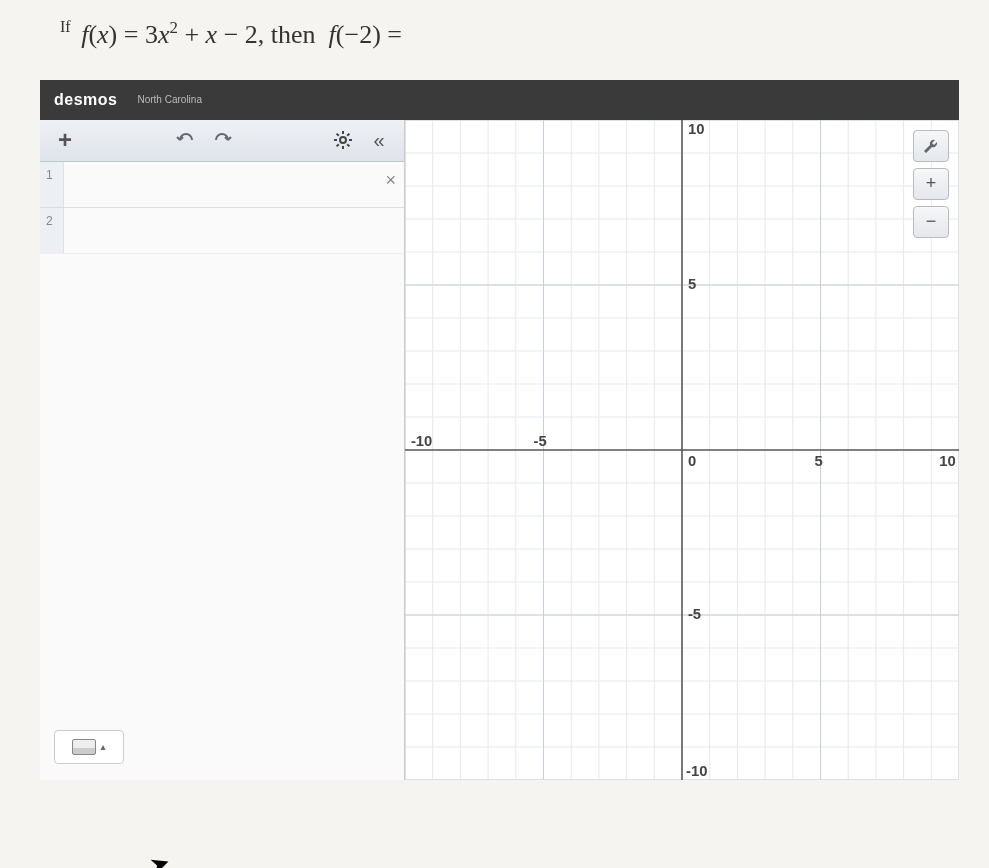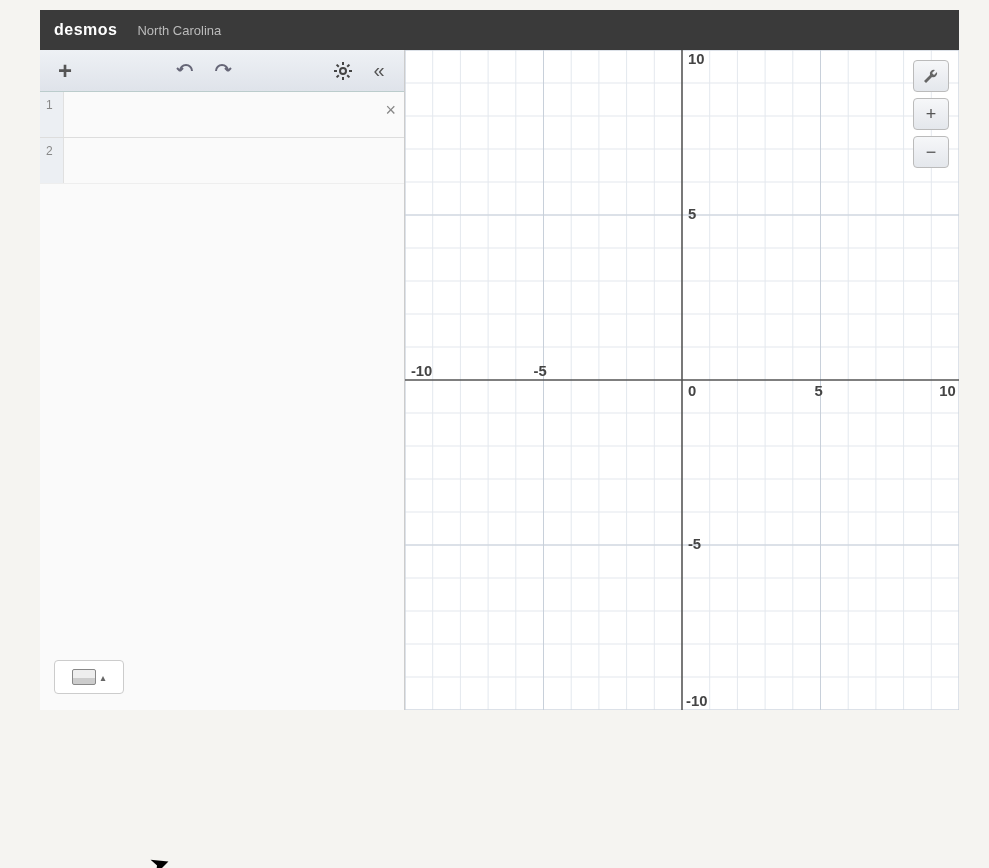--- a/index.html
+++ b/index.html
@@ -42,21 +42,21 @@
   font-size: 16px;
 }
 .calc-header .brand {
   font-weight: bold;
   color: #fff;
   letter-spacing: 0.5px;
 }
 .calc-header .region {
   margin-left: 20px;
   color: #bbb;
-  font-size: 13px;
+  font-size: 10px;
 }
 .calc-header .version {
   margin-left: 28px;
   color: #ccc;
   font-size: 14px;
 }
 .calc-body {
   display: flex;
   height: calc(100% - 40px);
   position: relative;
@@ -172,20 +172,25 @@
   transform: rotate(-20deg);
 }
 sup { font-size: 0.65em; vertical-align: super; }
 .it { font-style: italic; }
 </style>
 </head>
 <body>
 
 <div class="page-container">
 
+  <div class="question-area">
+    <span class="q-label">If</span>
+    <span class="it">f</span>(<span class="it">x</span>) = 3<span class="it">x</span><sup>2</sup> + <span class="it">x</span> − 2<span>, then</span>
+    &nbsp;<span class="it">f</span>(−2) =
+  </div>
 
   <div class="calculator">
 
     <div class="calc-header">
       <span class="brand">desmos</span>
       <span class="region">North Carolina</span>
     </div>
 
     <div class="calc-body">
 

